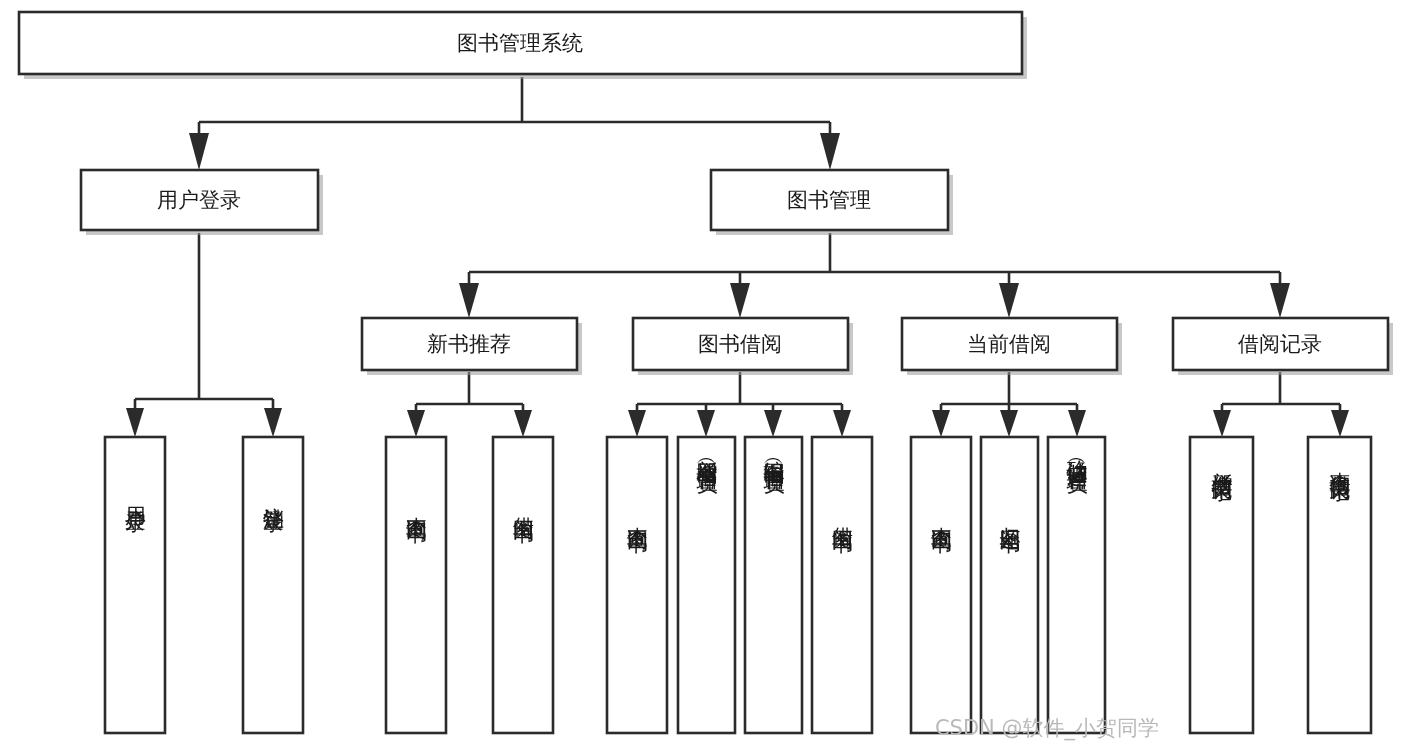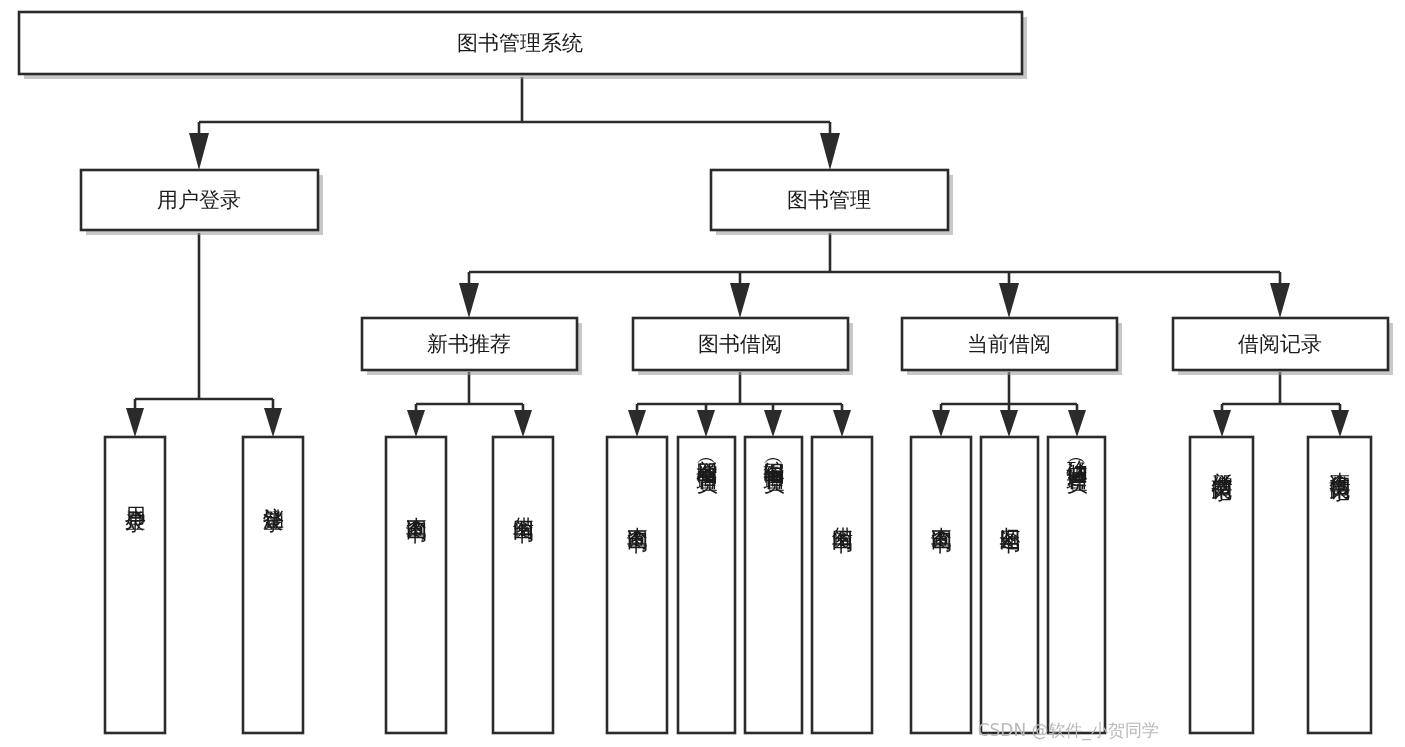--- a/index.html
+++ b/index.html
@@ -67,21 +67,21 @@
     line-height: 1;
     color: #1a1a1a;
     letter-spacing: 2px;
     white-space: nowrap;
   }
   .watermark {
     position: absolute;
     right: 8px;
     bottom: 5px;
     font-family: "DejaVu Sans", "Liberation Sans", sans-serif;
-    font-size: 17px;
+    font-size: 21px;
     color: #b9b9b9;
     white-space: nowrap;
   }
 </style>
 </head>
 <body>
 
 <div id="diagram-root">
 
   <svg id="flow-svg" viewBox="0 0 1405 747">

